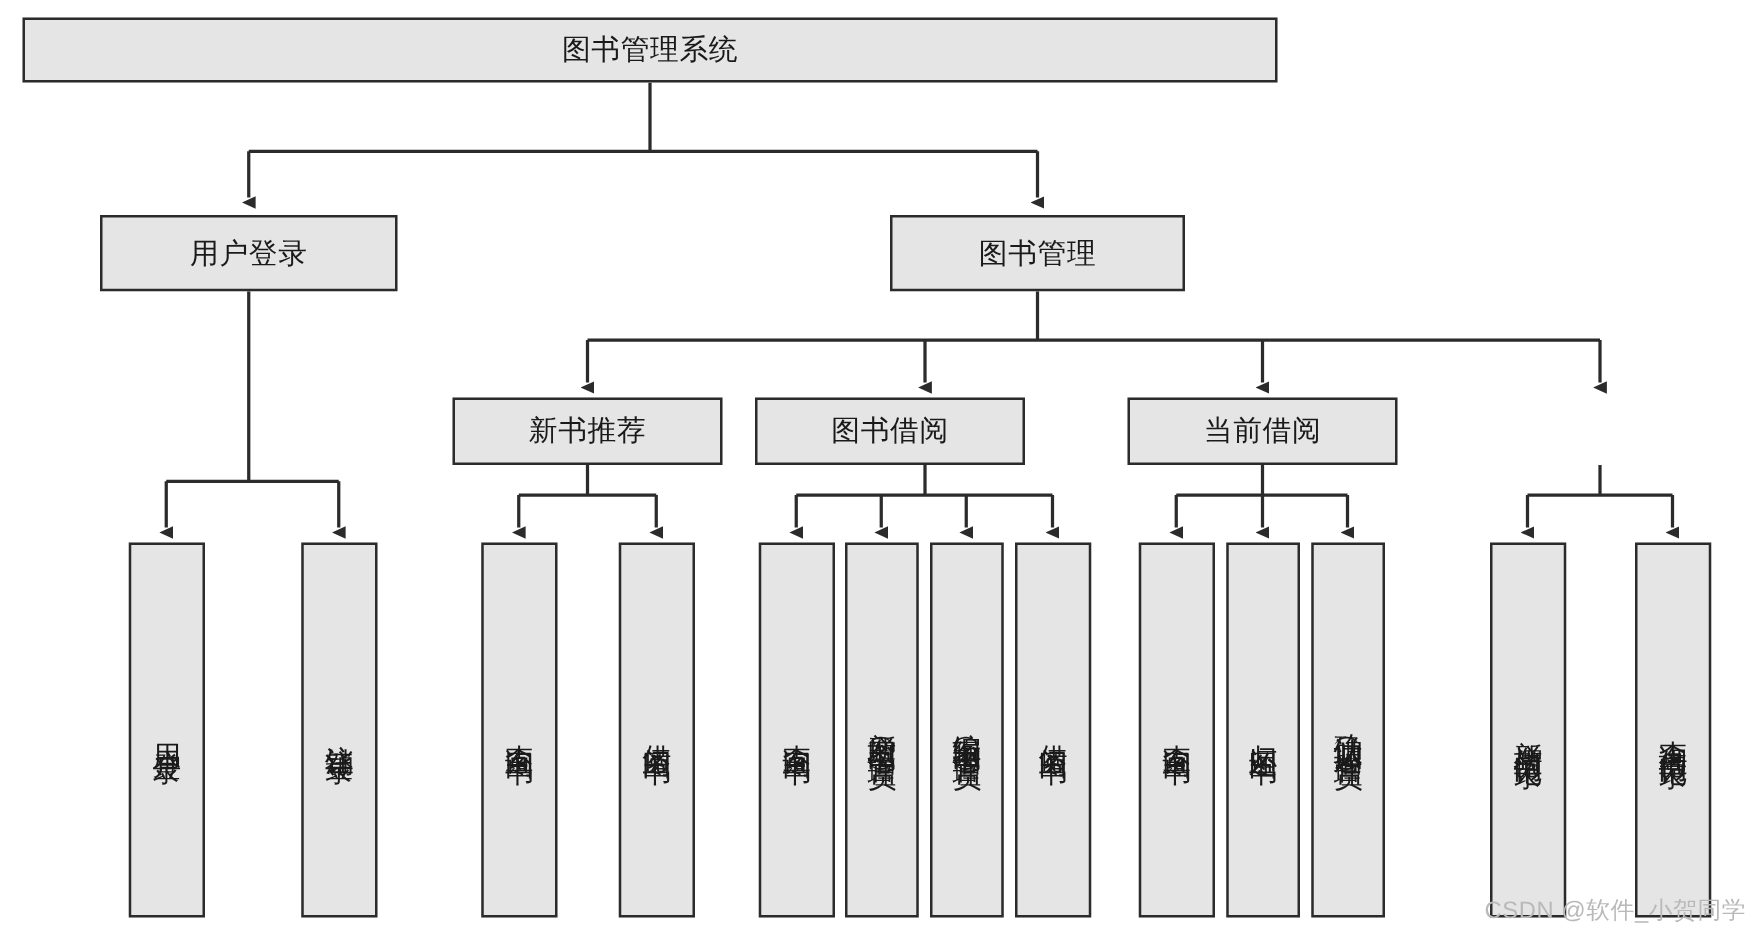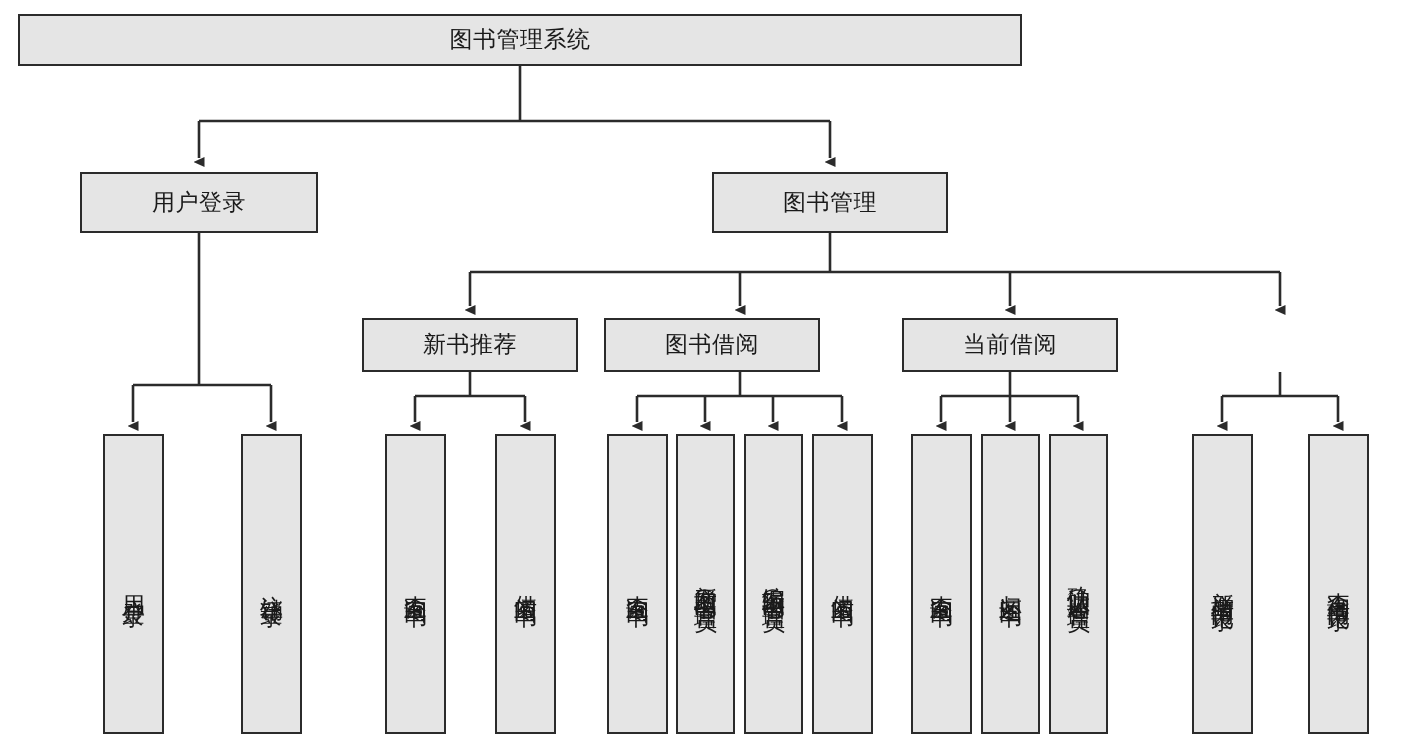--- a/index.html
+++ b/index.html
@@ -193,14 +193,15 @@
     <span class="node-label">确认归还（管理员）</span>
   </div>
 
   <div class="node vert" style="left:1192px; top:434px; width:61px; height:300px;">
     <span class="node-label">新增借阅记录</span>
   </div>
   <div class="node vert" style="left:1308px; top:434px; width:61px; height:300px;">
     <span class="node-label">查询借阅记录</span>
   </div>
 
+  <div class="watermark">CSDN @软件_小贺同学</div>
 
 </div>
 
 </body></html>

